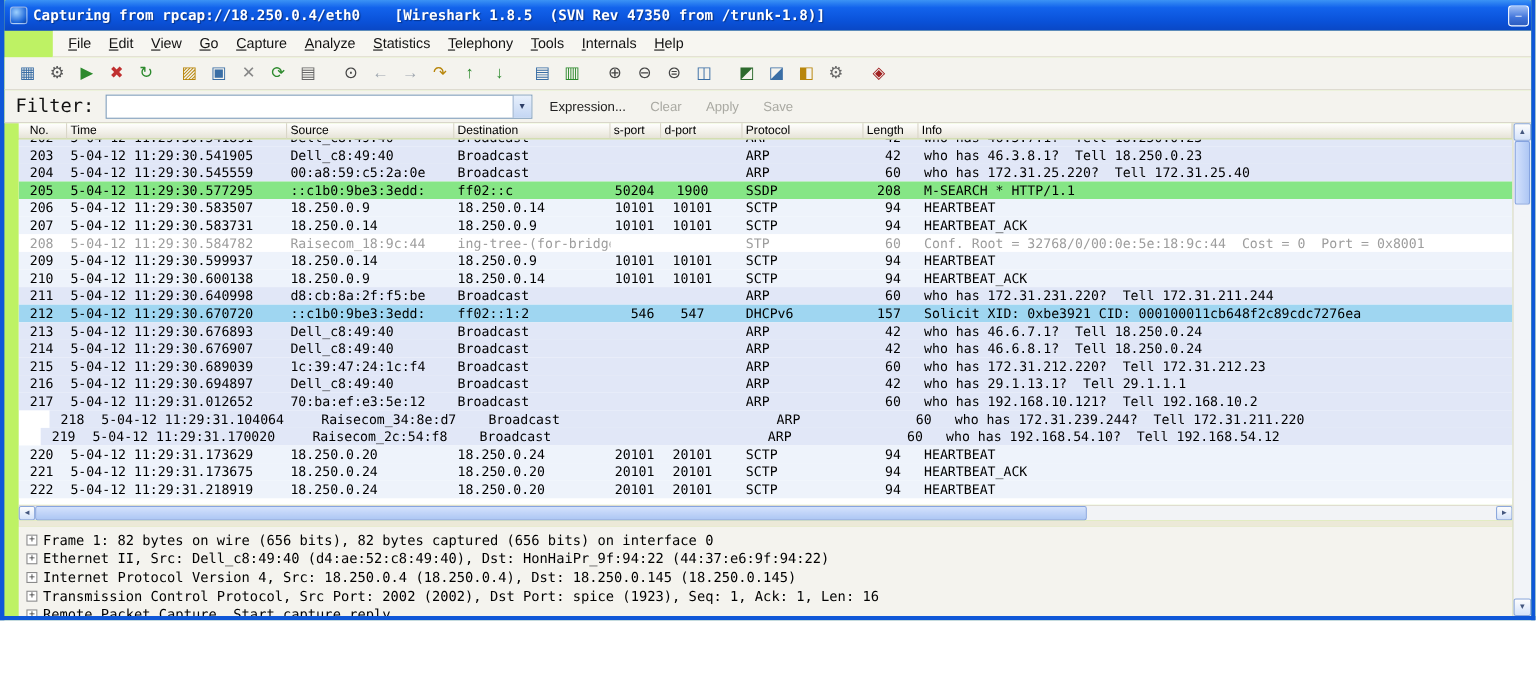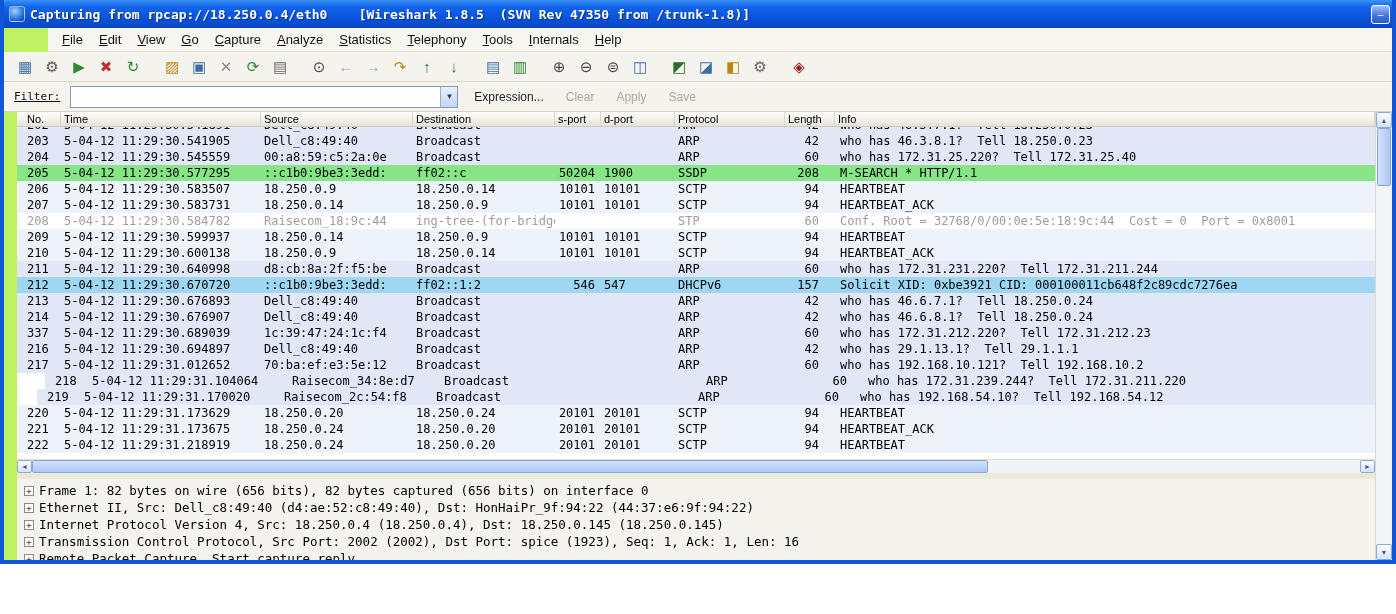--- a/index.html
+++ b/index.html
@@ -47,21 +47,21 @@
     width:26px;height:24px;display:flex;align-items:center;justify-content:center;
     border:1px solid transparent;border-radius:2px;margin-right:1px;
   }
   .tbtn span{font-size:15px;line-height:1;}
   .tbtn.sep{margin-left:12px;}
   
   .filterbar{
     height:30px;flex:0 0 30px;display:flex;align-items:center;background:#f4f3ee;
     border-bottom:1px solid #d6d3c6;padding-left:10px;gap:10px;
   }
-  .filter-label{font-size:11px;color:#111;font-family:"DejaVu Sans Mono",monospace;text-decoration:underline;}
+  .filter-label{font-size:17px;color:#111;font-family:"DejaVu Sans Mono",monospace;}
   .filter-combo{
     width:388px;height:22px;background:#ffffff;border:1px solid #7f9db9;
     display:flex;align-items:stretch;
   }
   .filter-combo input{
     flex:1 1 auto;border:none;outline:none;font-size:12px;padding:0 4px;
     font-family:"DejaVu Sans Mono",monospace;background:transparent;
   }
   .combo-arrow{
     flex:0 0 17px;display:flex;align-items:center;justify-content:center;
@@ -91,21 +91,21 @@
   
   .packet-list{height:332px;flex:0 0 332px;background:#ffffff;overflow:hidden;}
   .prow{display:grid;grid-template-columns:var(--cols);height:16px;}
   .prow.clipped{margin-top:-10px;}
   .pcell{
     font-family:"DejaVu Sans Mono",monospace;font-size:12px;line-height:16px;
     white-space:pre;overflow:hidden;padding-left:3px;color:inherit;
   }
   .pcell.col0{padding-left:10px;}
   .pcell.col4{text-align:right;padding-right:6px;}
-  .pcell.col5{text-align:left;padding-right:20px;}
+  .pcell.col5{text-align:center;padding-right:20px;}
   .pcell.col7{text-align:right;padding-right:16px;}
   .pcell.col8{padding-left:5px;}
   
   .hscroll{
     height:14px;flex:0 0 14px;display:flex;background:#f2f3f6;border-top:1px solid #e0ddd0;
   }
   .hbtn{
     width:15px;flex:0 0 15px;display:flex;align-items:center;justify-content:center;
     background:linear-gradient(180deg,#fdfdfd,#d4e2fa);border:1px solid #8ca8dc;border-radius:2px;
     font-size:7px;color:#44577f;
@@ -411,21 +411,21 @@
             <div class="pcell col1">5-04-12 11:29:30.676907</div>
             <div class="pcell col2">Dell_c8:49:40</div>
             <div class="pcell col3">Broadcast</div>
             <div class="pcell col4"></div>
             <div class="pcell col5"></div>
             <div class="pcell col6">ARP</div>
             <div class="pcell col7">42</div>
             <div class="pcell col8">who has 46.6.8.1?  Tell 18.250.0.24</div>
           </div>
           <div class="prow" style="background: rgb(225, 231, 247);">
-            <div class="pcell col0">337</div>
+            <div class="pcell col0">215</div>
             <div class="pcell col1">5-04-12 11:29:30.689039</div>
             <div class="pcell col2">1c:39:47:24:1c:f4</div>
             <div class="pcell col3">Broadcast</div>
             <div class="pcell col4"></div>
             <div class="pcell col5"></div>
             <div class="pcell col6">ARP</div>
             <div class="pcell col7">60</div>
             <div class="pcell col8">who has 172.31.212.220?  Tell 172.31.212.23</div>
           </div>
           <div class="prow" style="background: rgb(225, 231, 247);">

